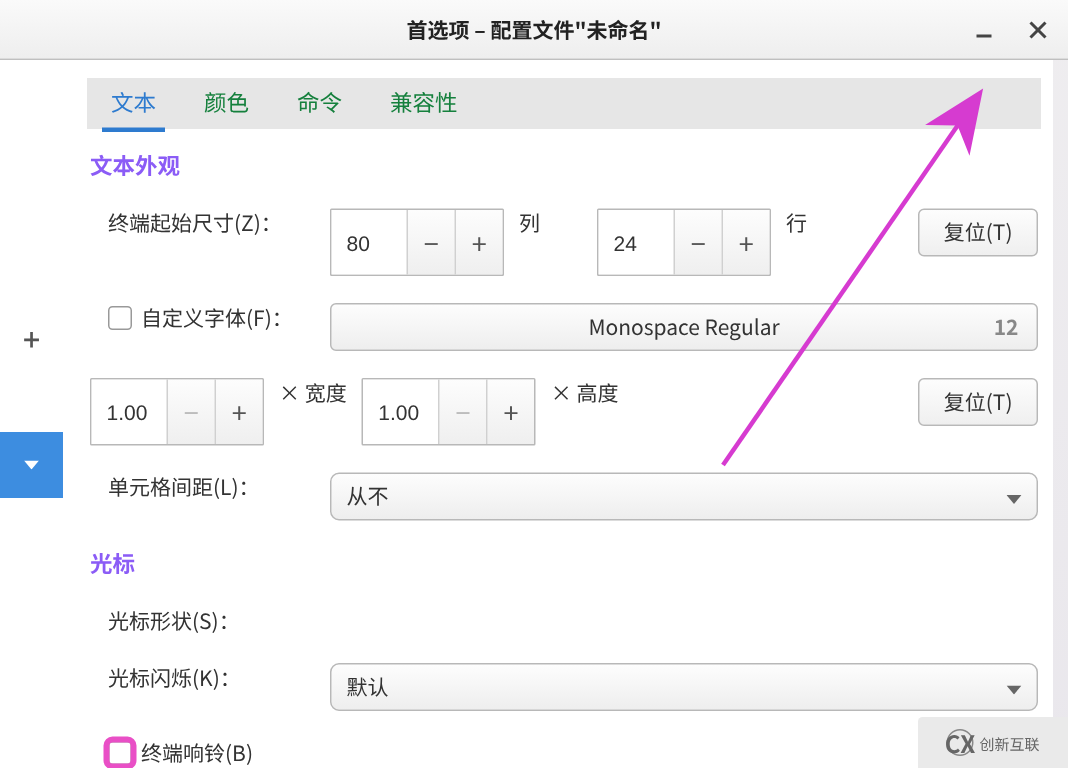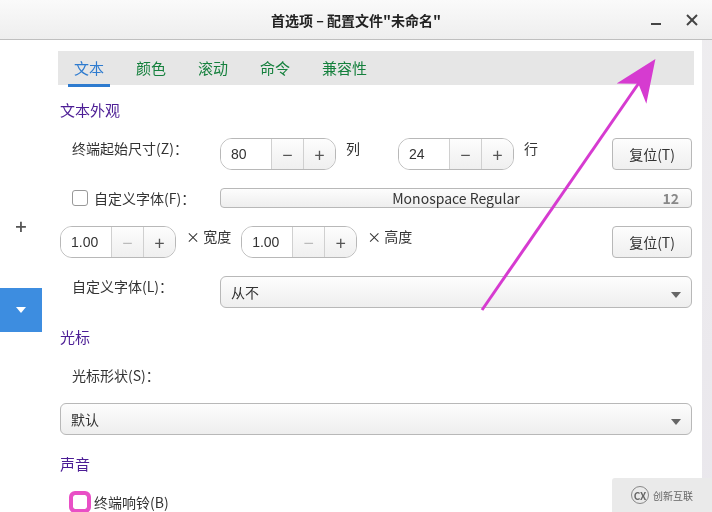--- a/index.html
+++ b/index.html
@@ -31,55 +31,55 @@
   .panel { position: absolute; left: 58px; top: 40px; right: 18px; bottom: 0; display: flex; flex-direction: column; }
   .panel-top-gap { height: 18px; }
 
   
   .tabs { height: 34px; background: #e6e6e6; border-radius: 0; display: flex; align-items: center; padding: 0 10px; gap: 20px; margin-bottom: 0; }
   .tab { padding: 7px 6px 6px; color: #15803d; font-size: 15px; cursor: default; border-bottom: 3px solid transparent; }
   .tab.active { color: #2e7bcf; border-bottom: 3px solid #2e7bcf; }
 
   
   .content { padding: 14px 2px 0 2px; display: flex; flex-direction: column; gap: 18px; }
-  .section-h { font-weight: 400; font-size: 15px; color: #4c1d95; }
+  .section-h { font-weight: 700; font-size: 15px; color: #8b5cf6; }
 
   .row { display: flex; align-items: flex-start; gap: 10px; }
   .label-col { width: 150px; padding-left: 12px; color: #333; font-size: 14px; display: flex; align-items: center; gap: 6px; }
 
   
-  .spinner { display: flex; border: 1px solid #b8b8b8; border-radius: 12px; overflow: hidden; height: 32px; background: #fff; }
+  .spinner { display: flex; border: 1px solid #b8b8b8; border-radius: 1px; overflow: hidden; height: 45px; background: #fff; }
   .spinner input { width: 50px; border: none; padding: 0 10px; font-size: 14px; outline: none; background: #fff; color: #333; }
   .spinner .spin-btn { width: 32px; border-left: 1px solid #d0d0d0; display: flex; align-items: center; justify-content: center; color: #555; font-size: 18px; background: linear-gradient(#fdfdfd,#efefef); cursor: default; user-select: none; }
   .spinner .spin-btn.disabled { color: #bbb; }
 
   .unit-text { font-size: 14px; color: #333; }
 
   .btn { height: 32px; padding: 12px 16px; border: 1px solid #b8b8b8; border-radius: 4px; background: linear-gradient(#fdfdfd,#efefef); display: flex; align-items: center; justify-content: center; font-size: 14px; color: #333; cursor: default; user-select: none; }
 
   .checkbox { width: 16px; height: 16px; border: 1px solid #999; border-radius: 3px; background: #fff; }
 
-  .font-btn { flex: 1; height: 20px; border: 1px solid #b8b8b8; border-radius: 4px; background: linear-gradient(#fdfdfd,#eeeeee); display: flex; align-items: center; justify-content: center; position: relative; font-size: 14px; color: #333; }
+  .font-btn { flex: 1; height: 32px; border: 1px solid #b8b8b8; border-radius: 4px; background: linear-gradient(#fdfdfd,#eeeeee); display: flex; align-items: center; justify-content: center; position: relative; font-size: 14px; color: #333; }
   .font-btn .size { position: absolute; right: 12px; color: #888; font-weight: 700; }
 
   .dropdown { flex: 1; height: 32px; border: 1px solid #b8b8b8; border-radius: 6px; background: linear-gradient(#fdfdfd,#eeeeee); display: flex; align-items: center; padding: 0 10px; position: relative; font-size: 14px; color: #333; }
   .dropdown .dd-arrow { position: absolute; right: 10px; top: 50%; transform: translateY(-50%); }
 
   .highlight-pink { outline: 4px solid #e94fc6; outline-offset: -1px; }
 
   
   .arrow-svg { position: absolute; pointer-events: none; }
 
   
   .watermark {
     position: absolute; right: 0; bottom: 0; width: 100px; height: 34px;
     background: #eaeaea; display: flex; align-items: center; justify-content: center; gap: 4px;
     font-size: 10px; color: #666; border-top-left-radius: 3px;
   }
-  .watermark .cx-logo { width: 18px; height: 18px; border-radius: 50%; border: 1.5px solid #888; display: flex; align-items: center; justify-content: center; font-size: 10px; font-weight: 700; color: #666; }
+  .watermark .cx-logo { width: 18px; height: 18px; border-radius: 50%; border: 1.5px solid #888; display: flex; align-items: center; justify-content: center; font-size: 16px; font-weight: 700; color: #666; }
 
   
   .right-stripe { position: absolute; right: 0; top: 40px; width: 10px; height: 472px; background: linear-gradient(#bcb6c0, #a9a0b4); opacity: .25; }
 </style>
 </head>
 <body>
 
 <div class="screen">
 
   <div class="titlebar">
@@ -109,21 +109,20 @@
         </svg>
     </div>
   </div>
 
   <div class="panel">
     <div class="panel-top-gap"></div>
 
     <div class="tabs">
       <div class="tab active">文本</div>
       <div class="tab">颜色</div>
-      <div class="tab">滚动</div>
       <div class="tab">命令</div>
       <div class="tab">兼容性</div>
     </div>
 
     <div class="content">
 
       <div class="section-h">文本外观</div>
 
       <div class="row">
         <div class="label-col">终端起始尺寸(Z)：</div>
@@ -166,45 +165,45 @@
           <input value="1.00" style="">
           <div class="spin-btn disabled">−</div>
           <div class="spin-btn">+</div>
         </div>
         <span class="unit-text">× 高度</span>
         <div style="flex:1"></div>
         <div class="btn">复位(T)</div>
       </div>
 
       <div class="row">
-        <div class="label-col">自定义字体(L)：</div>
+        <div class="label-col">单元格间距(L)：</div>
         <div class="dropdown">
           <span>从不</span>
           <span class="dd-arrow"><svg width="10" height="6">
                 <polygon points="0,0 10,0 5,6" fill="#666"></polygon>
               </svg></span>
         </div>
       </div>
 
       <div class="section-h">光标</div>
 
       <div class="row">
         <div class="label-col">光标形状(S)：</div>
       </div>
 
       <div class="row">
+        <div class="label-col">光标闪烁(K)：</div>
         <div class="dropdown">
           <span>默认</span>
           <span class="dd-arrow"><svg width="10" height="6">
                 <polygon points="0,0 10,0 5,6" fill="#666"></polygon>
               </svg></span>
         </div>
       </div>
 
-      <div class="section-h">声音</div>
 
       <div class="row">
         <div class="label-col" style="width:auto">
           <div class="checkbox highlight-pink"></div>
           <span>终端响铃(B)</span>
         </div>
       </div>
 
     </div>
   </div>

